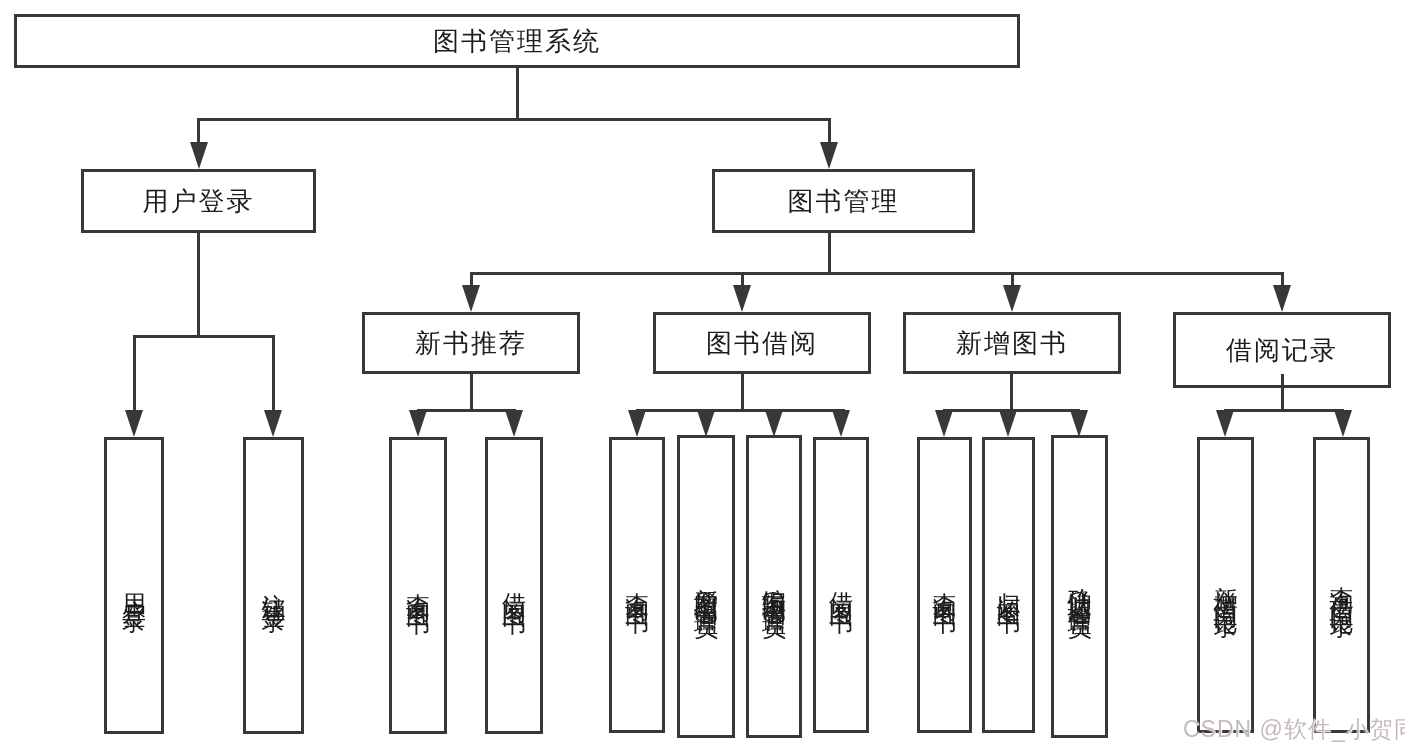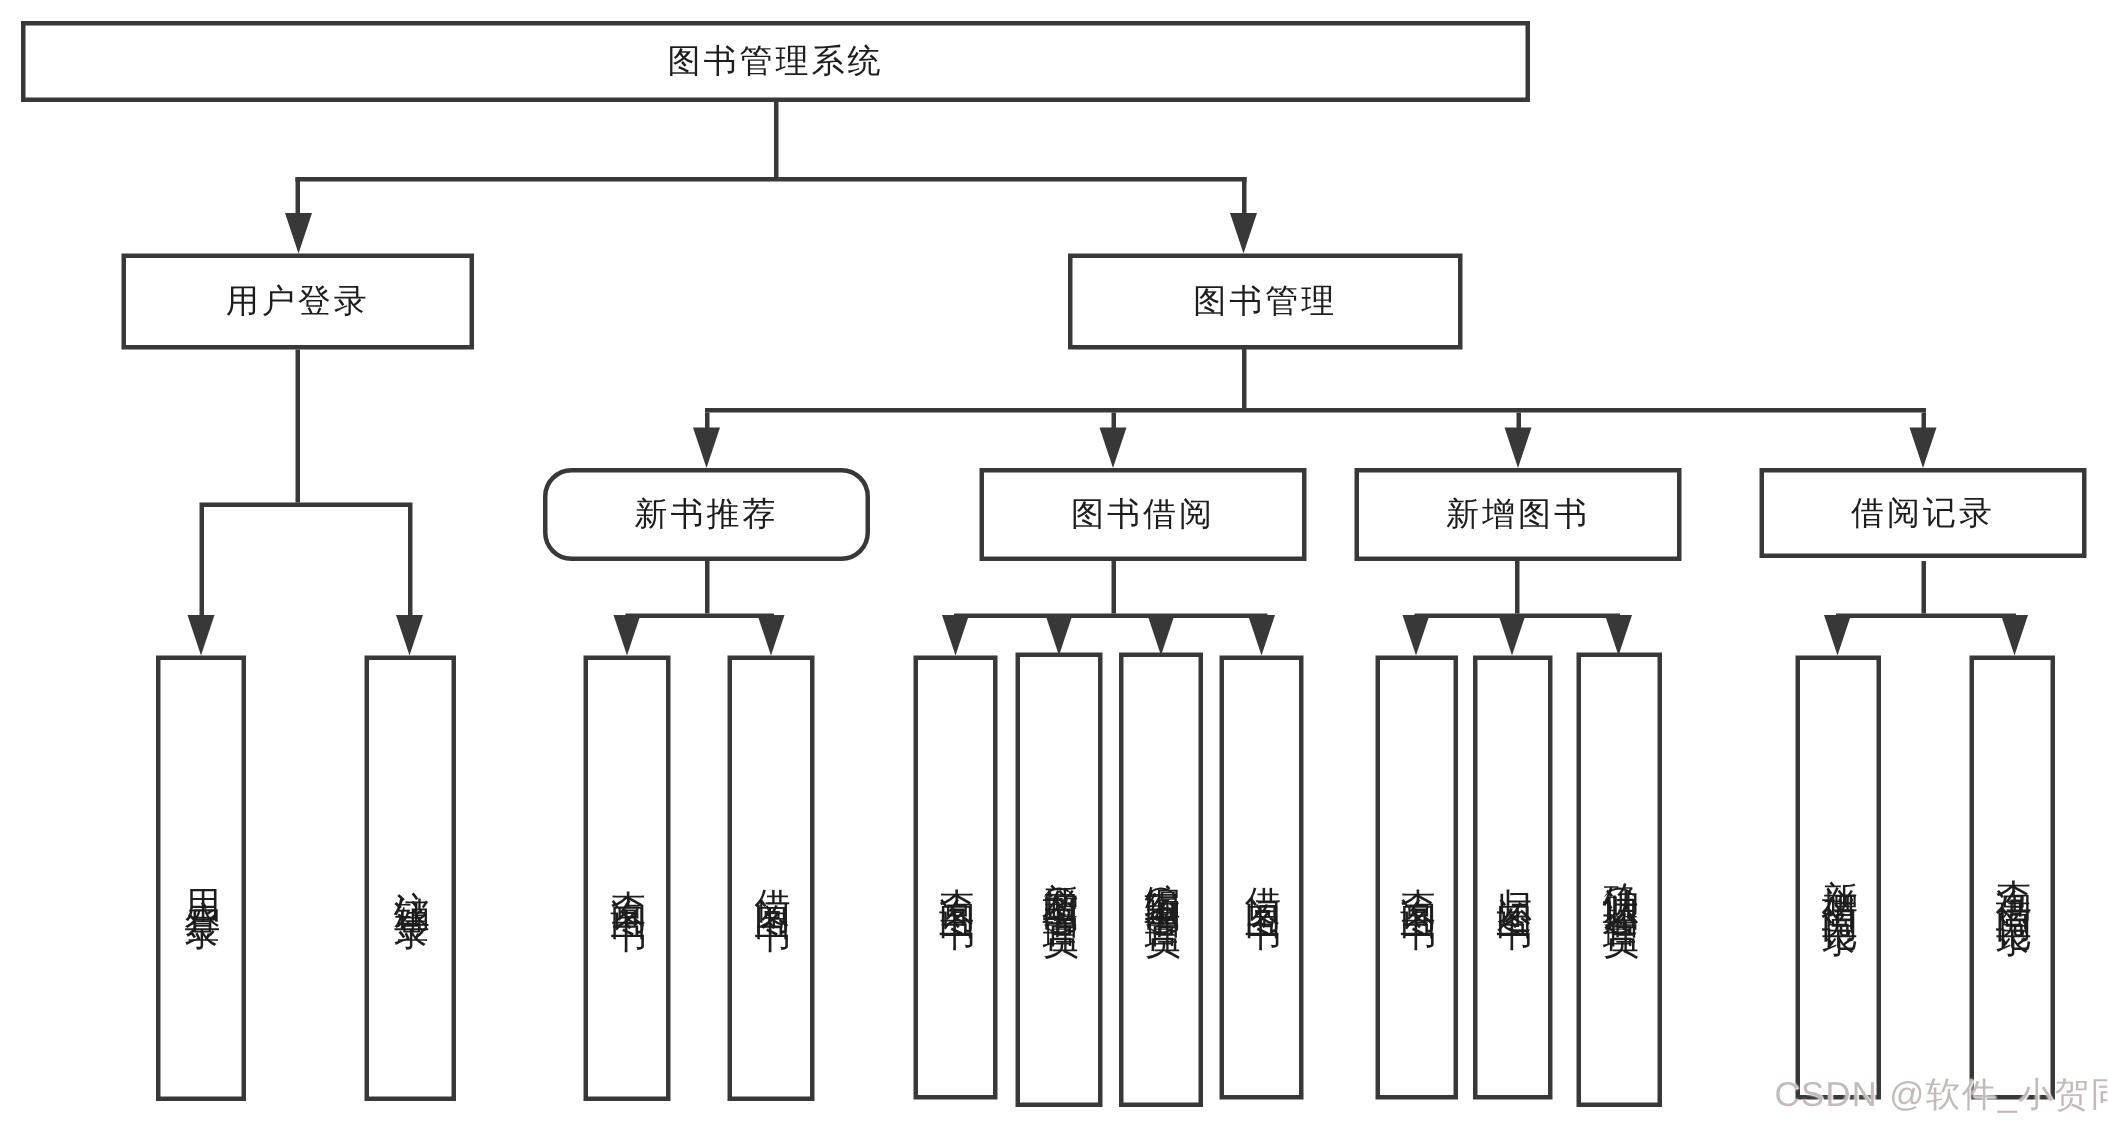--- a/index.html
+++ b/index.html
@@ -15,21 +15,21 @@
     position: absolute;
     box-sizing: border-box;
     border: 3px solid #383838;
     background: #ffffff;
     display: flex;
     align-items: center;
     justify-content: center;
     color: #1d1d1d;
     text-align: center;
   }
-  .h-node { font-size: 22px; letter-spacing: 2px; }
+  .h-node { font-size: 26px; letter-spacing: 2px; }
   .v-node {
     writing-mode: vertical-rl;
     text-orientation: mixed;
     font-size: 24px;
     letter-spacing: 6px;
     line-height: 1;
   }
   .line { position: absolute; background: #383838; }
   .arrow {
     position: absolute;
@@ -48,24 +48,24 @@
     text-shadow: 0 0 2px #ffffff, 1px 1px 1px #ffffff;
     white-space: nowrap;
     z-index: 5;
   }
 
   
   #n-root   { left: 14px;   top: 14px;  width: 1006px; height: 54px; }
   #n-ulogin { left: 81px;   top: 169px; width: 235px;  height: 64px; }
   #n-bmgmt  { left: 712px;  top: 169px; width: 263px;  height: 64px; }
 
-  #n-nbr { left: 362px;  top: 312px; width: 218px; height: 62px; border-radius: 19px; }
+  #n-nbr { left: 362px;  top: 312px; width: 218px; height: 62px; }
   #n-bb  { left: 653px;  top: 312px; width: 218px; height: 62px; }
   #n-cb  { left: 903px;  top: 312px; width: 218px; height: 62px; }
-  #n-br  { left: 1173px; top: 312px; width: 218px; height: 60px; }
+  #n-br  { left: 1173px; top: 312px; width: 218px; height: 76px; }
 
   #l-ulogin  { left: 104px;  top: 437px; width: 60px; height: 297px; }
   #l-logout  { left: 243px;  top: 437px; width: 61px; height: 297px; }
   #l-nbr-q   { left: 389px;  top: 437px; width: 58px; height: 297px; }
   #l-nbr-b   { left: 485px;  top: 437px; width: 58px; height: 297px; }
   #l-bb-q    { left: 609px;  top: 437px; width: 56px; height: 296px; }
   #l-bb-add  { left: 677px;  top: 435px; width: 58px; height: 303px; letter-spacing: 4px; }
   #l-bb-edit { left: 746px;  top: 435px; width: 56px; height: 303px; letter-spacing: 4px; }
   #l-bb-b    { left: 813px;  top: 437px; width: 56px; height: 296px; }
   #l-cb-q    { left: 917px;  top: 437px; width: 55px; height: 296px; }

